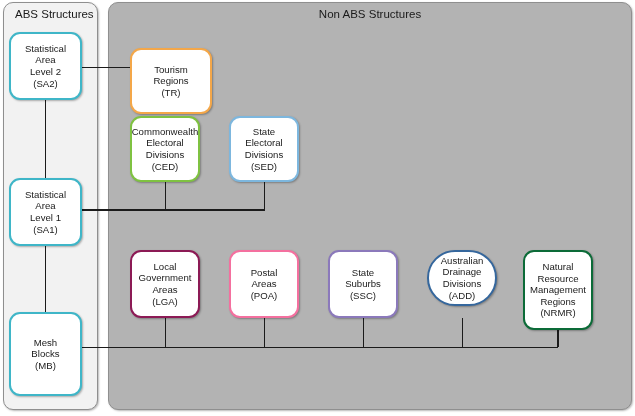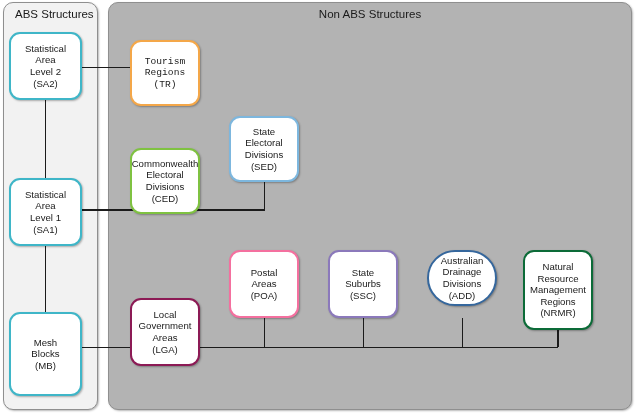--- a/index.html
+++ b/index.html
@@ -105,41 +105,41 @@
 Level 1
 (SA1)</span>
   </div>
 
   <div class="node" style="left:9px;top:312px;width:73px;height:84px;border-color:#3fb6c8;">
     <span>Mesh
 Blocks
 (MB)</span>
   </div>
 
-  <div class="node" style="left:130px;top:40px;width:70px;height:66px;border-color:#f4a749;font-family:Liberation Mono, monospace;">
+  <div class="node" style="left:130px;top:48px;width:82px;height:66px;border-color:#f4a749;">
     <span>Tourism
 Regions
 (TR)</span>
   </div>
 
-  <div class="node" style="left:130px;top:116px;width:70px;height:66px;border-color:#7fc241;margin-top:32px;">
+  <div class="node" style="left:130px;top:116px;width:70px;height:66px;border-color:#7fc241;">
     <span>Commonwealth
 Electoral
 Divisions
 (CED)</span>
   </div>
 
   <div class="node" style="left:229px;top:116px;width:70px;height:66px;border-color:#7db7de;">
     <span>State
 Electoral
 Divisions
 (SED)</span>
   </div>
 
-  <div class="node" style="left:130px;top:250px;width:70px;height:68px;border-color:#8c1a55;margin-top:48px;">
+  <div class="node" style="left:130px;top:250px;width:70px;height:68px;border-color:#8c1a55;">
     <span>Local
 Government
 Areas
 (LGA)</span>
   </div>
 
   <div class="node" style="left:229px;top:250px;width:70px;height:68px;border-color:#f4709f;text-align:center;">
     <span>Postal
 Areas
 (POA)</span>

